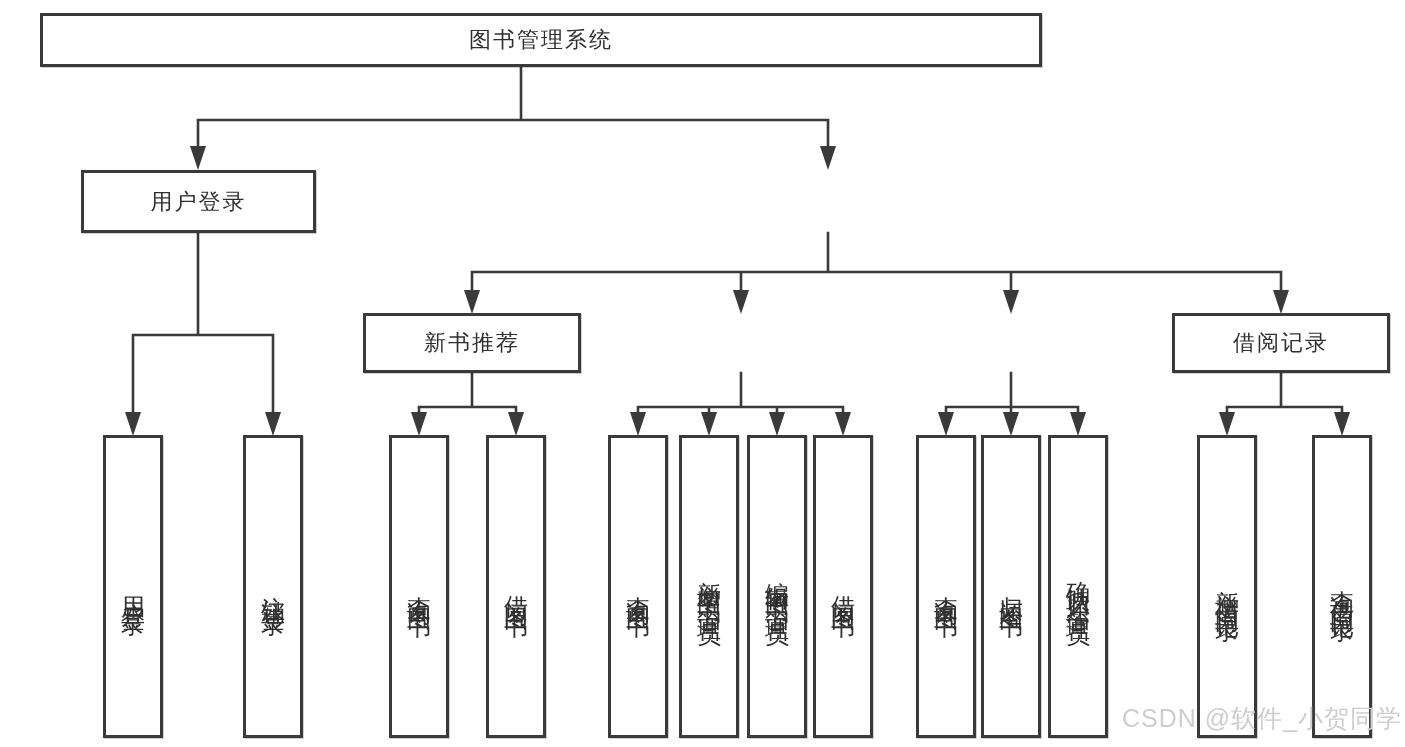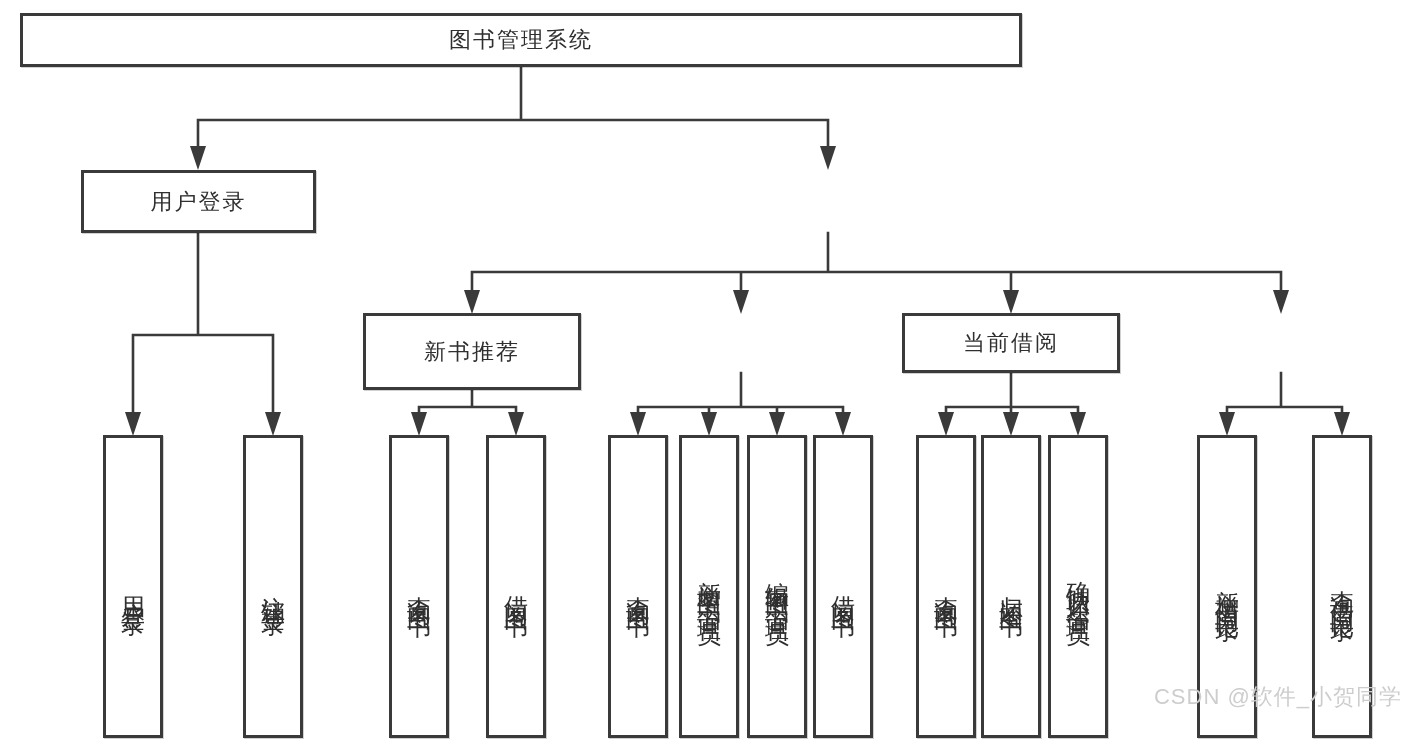--- a/index.html
+++ b/index.html
@@ -25,34 +25,34 @@
     background:#fff;
     border:3px solid var(--line);
     color:var(--text);
     display:flex;
     align-items:center;
     justify-content:center;
     z-index:2;
     box-shadow:1px 1px 0 rgba(0,0,0,0.18);
   }
   .h{font-size:22px;letter-spacing:2px;line-height:1;}
-  .root{font-size:22px;}
+  .root{font-size:22px;margin-left:20px;}
   .v{
     writing-mode:vertical-rl;
     font-size:24px;
     line-height:1;
     letter-spacing:6px;
     padding-top:4px;
   }
   .watermark{
     position:absolute;
     right:3px;
-    top:682px;
+    top:702px;
     z-index:6;
-    font-size:22px;
+    font-size:25px;
     color:var(--watermark);
     letter-spacing:1px;
     white-space:nowrap;
   }
 </style>
 </head>
 <body>
 
 <div class="stage">
 
@@ -92,22 +92,22 @@
     <polygon points="1003,412 1019,412 1011,436"></polygon>
     <polygon points="1070,412 1086,412 1078,436"></polygon>
     <polygon points="1219,412 1235,412 1227,436"></polygon>
     <polygon points="1334,412 1350,412 1342,436"></polygon>
   </svg>
 
   <div class="box h root" style="left:20px;top:13px;width:1002px;height:54px">图书管理系统</div>
 
   <div class="box h" style="left:81px;top:170px;width:235px;height:63px">用户登录</div>
 
-  <div class="box h" style="left:363px;top:313px;width:218px;height:77px">新书推荐</div>
-  <div class="box h" style="left:902px;top:313px;width:218px;height:60px">当前借阅</div>
+  <div class="box h" style="left:363px;top:313px;width:218px;height:60px">新书推荐</div>
+  <div class="box h" style="left:1172px;top:313px;width:218px;height:60px">借阅记录</div>
 
   <div class="box v" style="left:103px;top:435px;width:60px;height:303px">用户登录</div>
   <div class="box v" style="left:243px;top:435px;width:60px;height:303px">注销登录</div>
 
   <div class="box v" style="left:389px;top:435px;width:60px;height:303px">查询图书</div>
   <div class="box v" style="left:486px;top:435px;width:60px;height:303px">借阅图书</div>
 
   <div class="box v" style="left:608px;top:435px;width:60px;height:303px">查询图书</div>
   <div class="box v" style="left:679px;top:435px;width:60px;height:303px">新增图书（管理员）</div>
   <div class="box v" style="left:747px;top:435px;width:60px;height:303px">编辑图书（管理员）</div>

